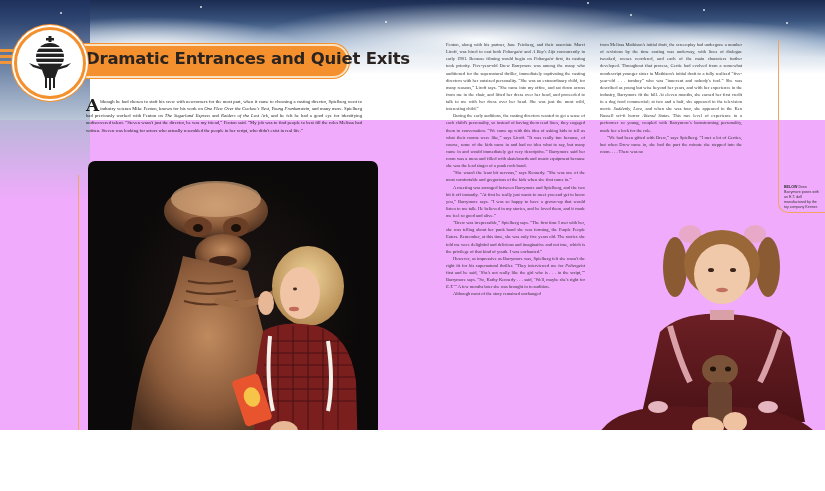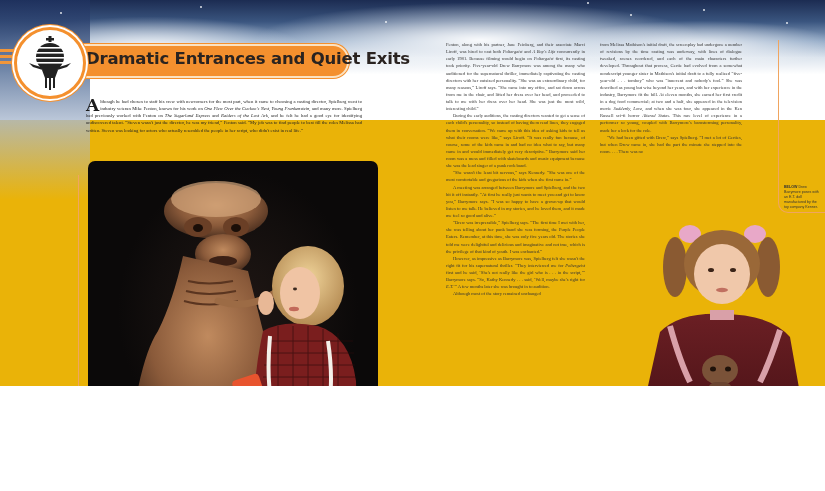--- a/index.html
+++ b/index.html
@@ -1,17 +1,17 @@
 <!DOCTYPE html>
 <html><head>
 <meta charset="utf-8">
 <style>
   html, body { margin:0; padding:0; }
   body { width:825px; height:491px; overflow:hidden; background:#ffffff; position:relative; font-family:"Liberation Serif", serif; }
-  .spread { position:absolute; left:0; top:0; width:825px; height:386px; overflow:hidden; background:#eab308; }
+  .spread { position:absolute; left:0; top:0; width:825px; height:430px; overflow:hidden; background:#f0abfc; }
   
   .sky { position:absolute; left:0; top:0; width:825px; height:120px;
     background:
       radial-gradient(ellipse 220px 45px at 150px 48px, rgba(255,255,255,0.9), rgba(255,255,255,0) 70%),
       radial-gradient(ellipse 300px 50px at 480px 40px, rgba(255,255,255,0.95), rgba(255,255,255,0) 75%),
       radial-gradient(ellipse 200px 35px at 700px 45px, rgba(255,255,255,0.8), rgba(255,255,255,0) 70%),
       linear-gradient(to bottom, #1c2c52 0%, #3a557f 18%, #8ea6c4 34%, #dde5ee 48%, #ffffff 62%);
   }
   .sky-left { position:absolute; left:0; top:0; width:90px; height:200px;
     background: linear-gradient(to bottom, #1f3260 0%, #4f6a94 35%, #aab9cf 60%, rgba(255,255,255,0) 100%); opacity:0.8; }

